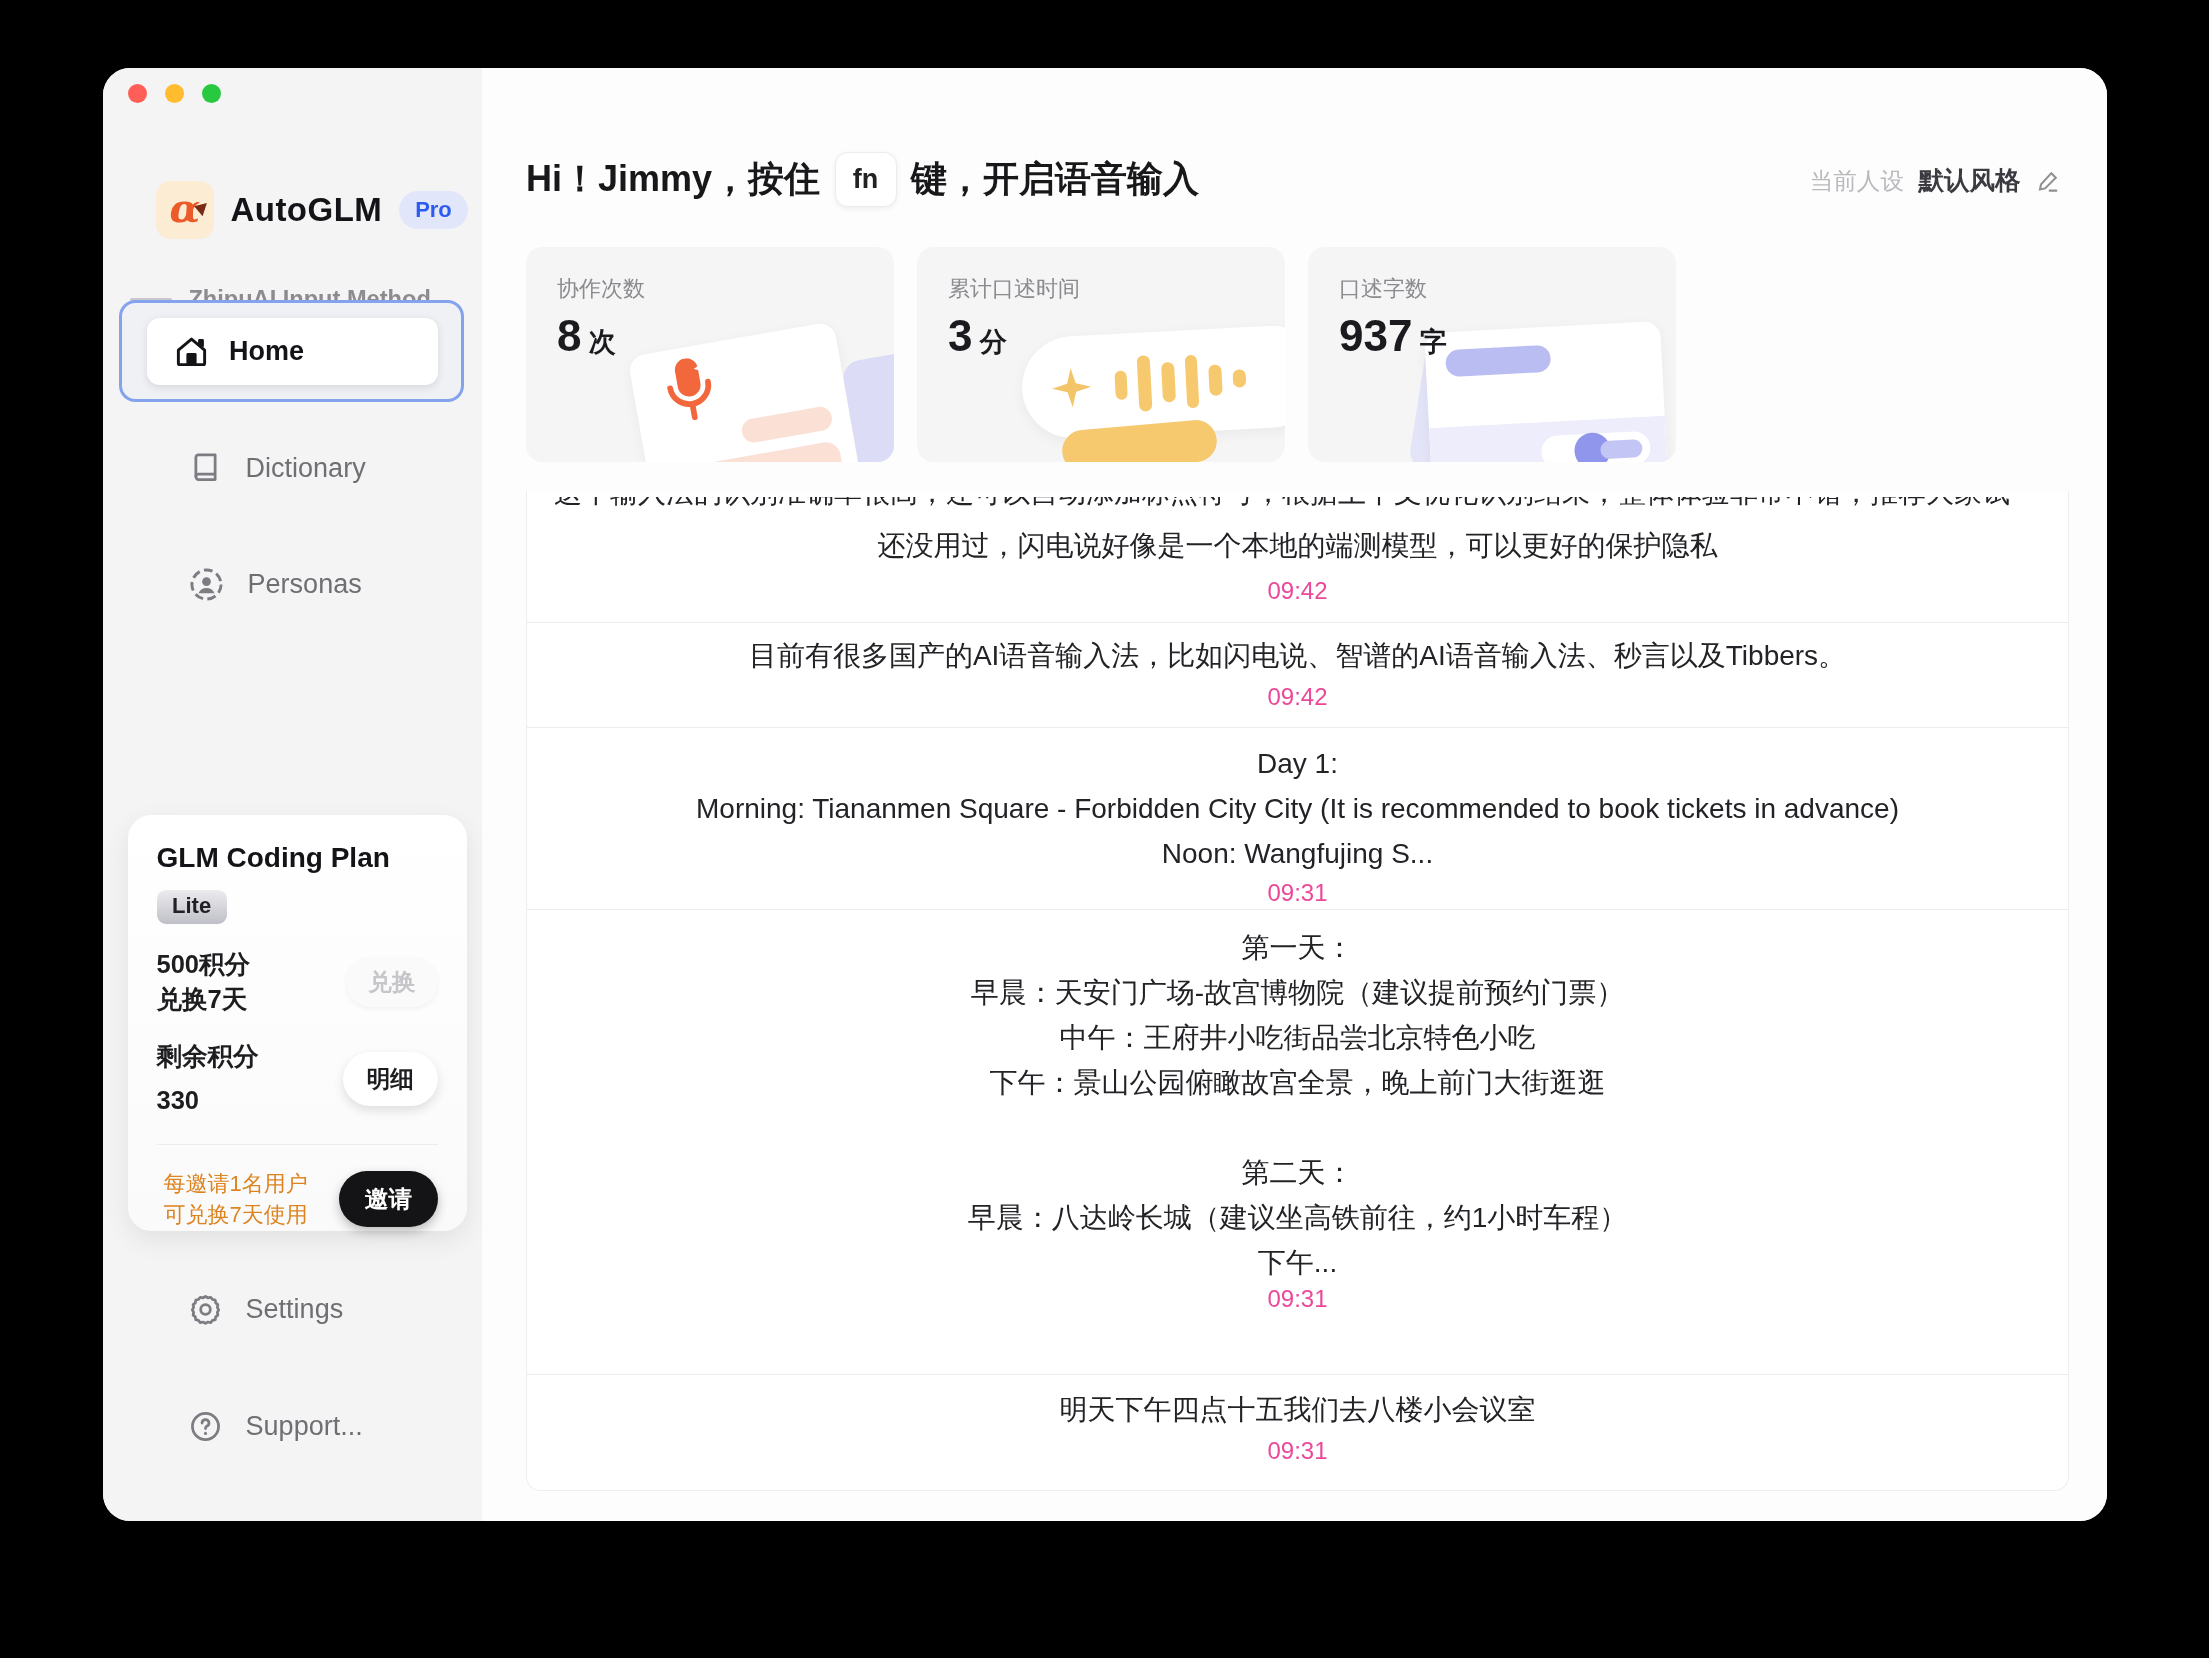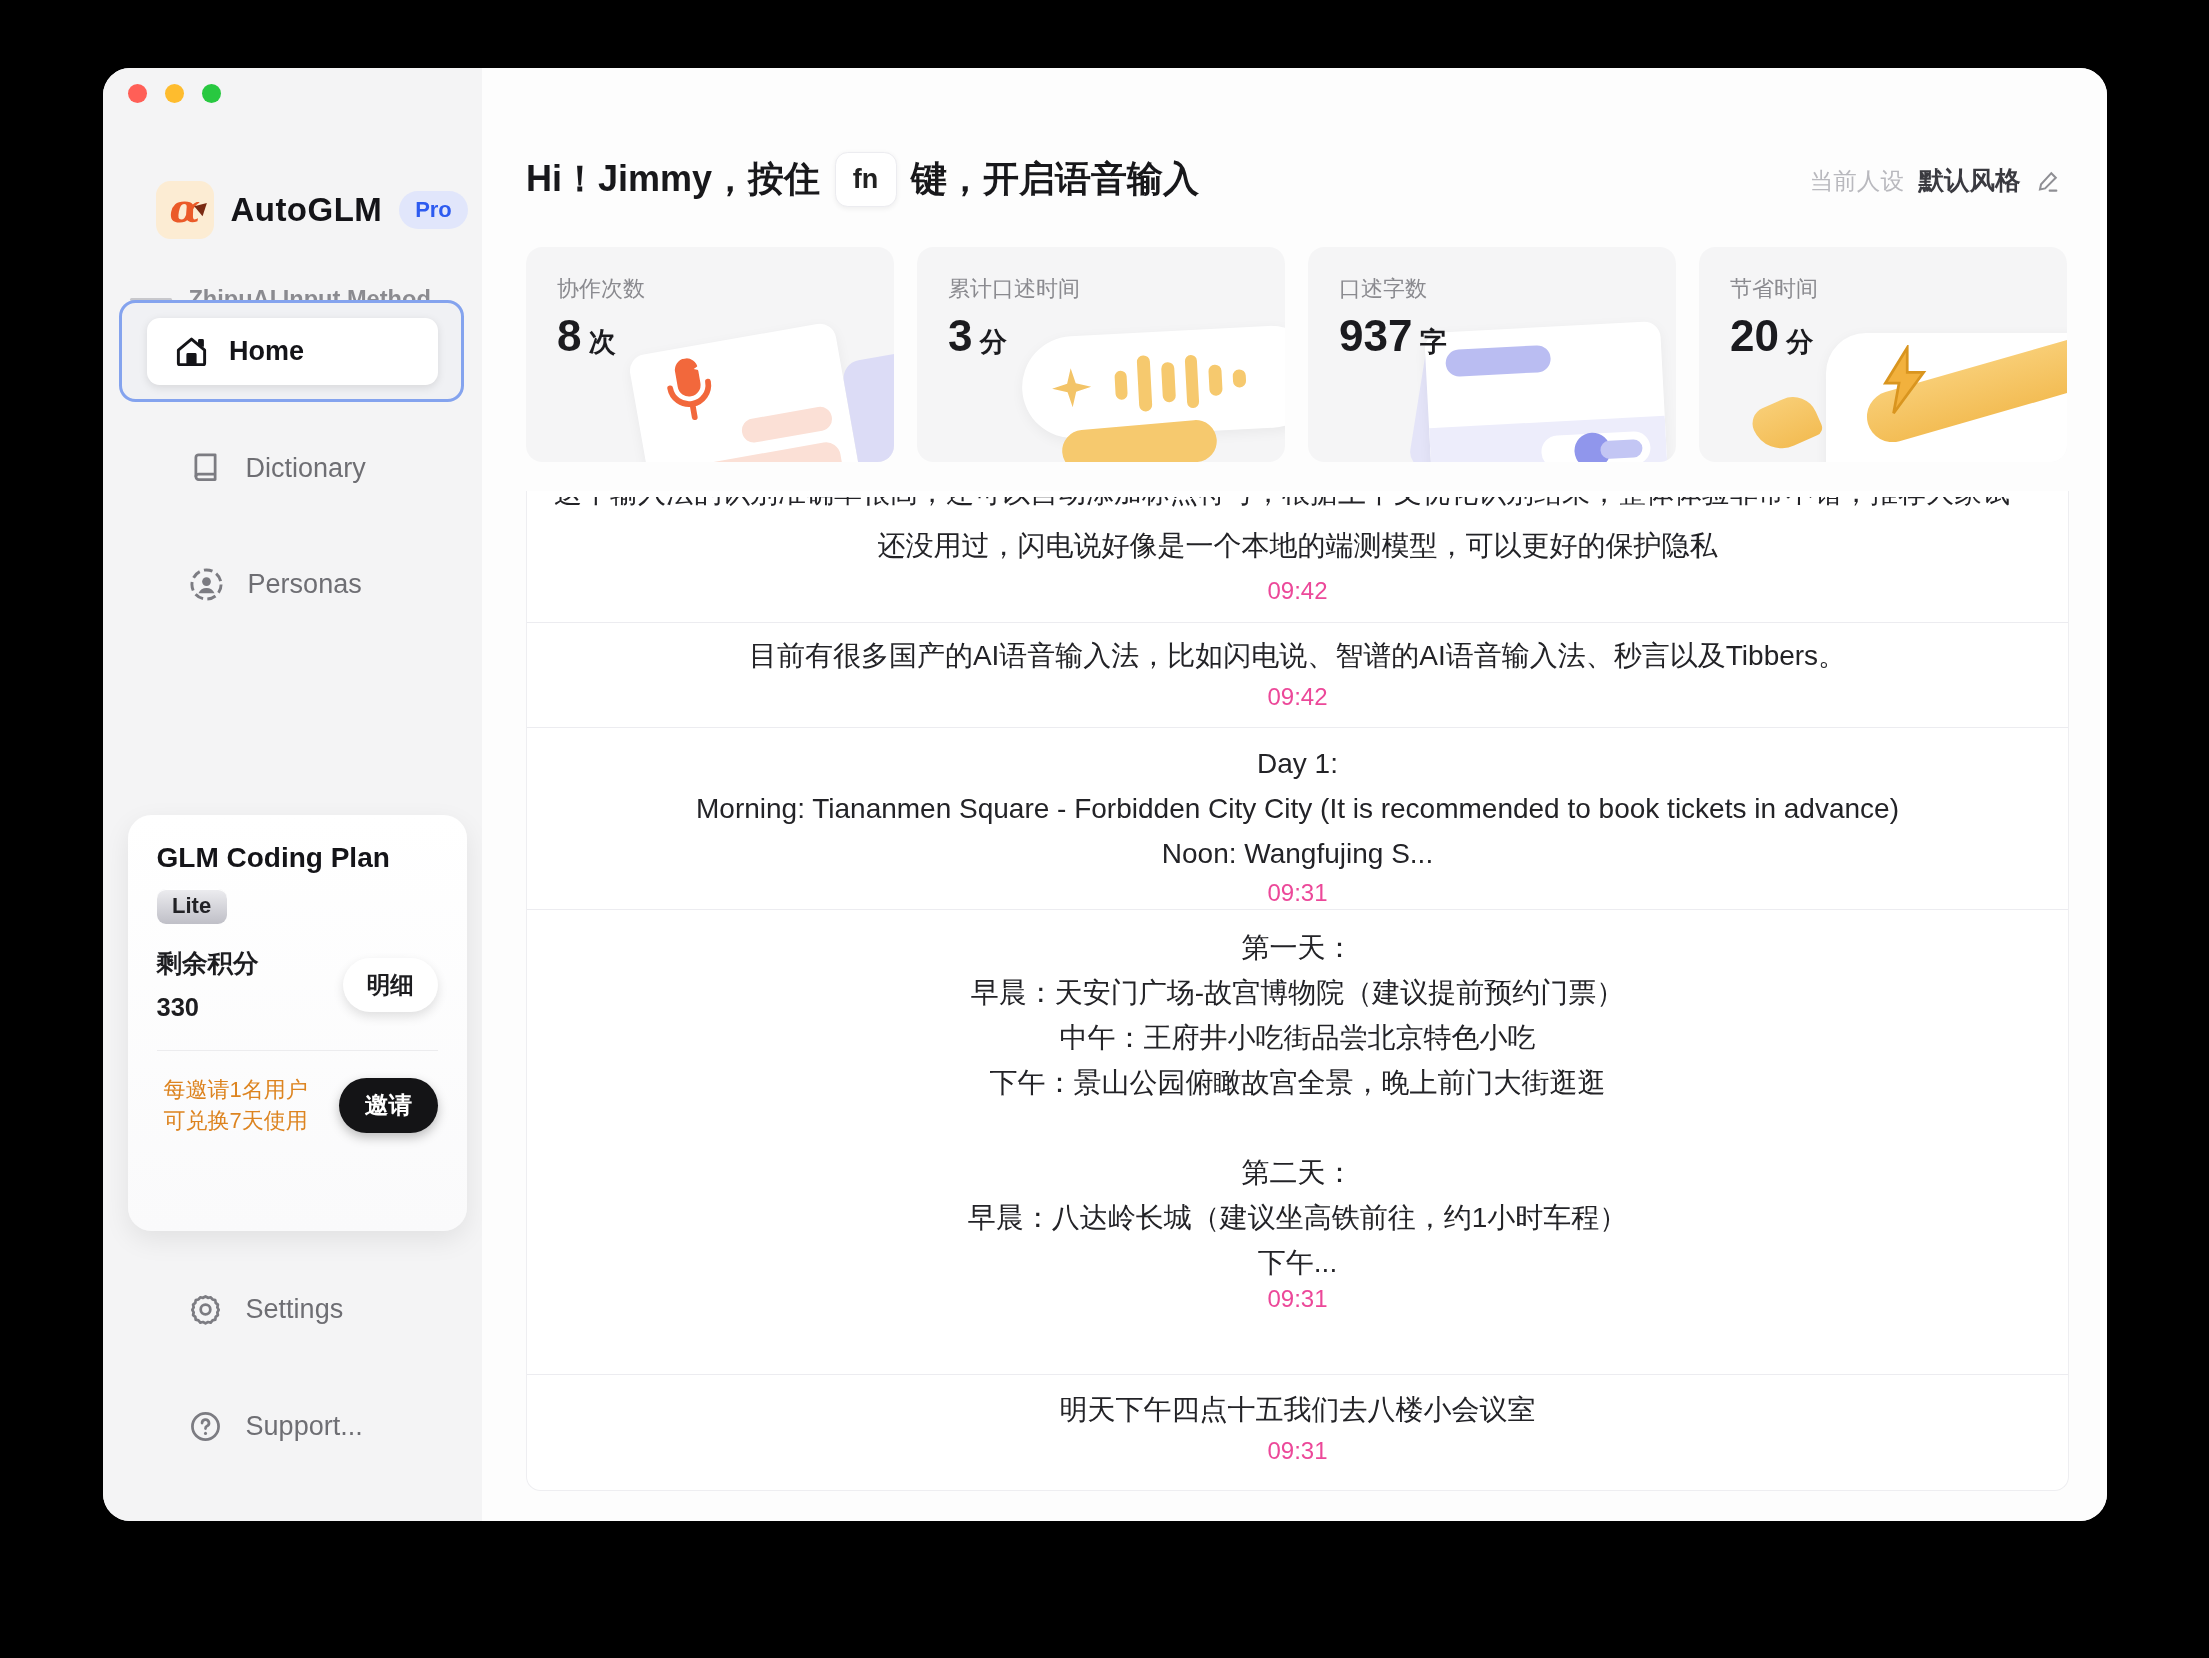--- a/index.html
+++ b/index.html
@@ -176,20 +176,27 @@
           <path d="M6.5 18 a6 6 0 0 1 11 0 Z" fill="#7c7c82"></path>
         </svg>
       </span>
       <span class="lbl">Personas</span>
     </div>
 
     <div class="plan-card">
       <div class="plan-title">GLM Coding Plan</div>
       <span class="lite">Lite</span>
 
+      <div class="plan-row">
+        <div class="plan-text">
+          <div>500积分</div>
+          <div>兑换7天</div>
+        </div>
+        <button class="btn-redeem">兑换</button>
+      </div>
 
       <div class="plan-row" style="margin-top:22px;">
         <div class="plan-text">
           <div>剩余积分</div>
           <div style="margin-top:9px;">330</div>
         </div>
         <button class="btn-detail">明细</button>
       </div>
 
       <div class="plan-div"></div>
@@ -295,32 +302,20 @@
                 <span class="ill3-tail"></span>
               </span>
           </span>
         </div>
         <div class="stat-label">口述字数</div>
         <div class="stat-value">
           <span>937</span><span class="stat-unit">字</span>
         </div>
       </div>
 
-      <div class="stat-card">
-        <div class="ill4-blob sh"></div>
-        <div class="ill4-arc sh"></div>
-        <div class="ill4-arc2 sh"></div>
-        <svg class="sh" style="left:178px;top:98px;" width="55" height="71" viewBox="0 0 20 26">
-          <path d="M11 1 L3 14 h5 l-2 11 L17 10 h-6 Z" fill="#f2b13d" stroke="#d9951f" stroke-width="1"></path>
-        </svg>
-        <div class="stat-label">节省时间</div>
-        <div class="stat-value">
-          <span>20</span><span class="stat-unit">分</span>
-        </div>
-      </div>
     </div>
 
     <div class="msg-list">
 
       <div class="msg-row" style="height:131px; padding-top:5.5px;">
         <div class="clip-strip">
           <div class="msg-line">这个输入法的识别准确率很高，还可以自动添加标点符号，根据上下文优化识别结果，整体体验非常不错，推荐大家试一试呢</div>
         </div>
         <div class="msg-line single" style="margin-top:12.7px;">还没用过，闪电说好像是一个本地的端测模型，可以更好的保护隐私</div>
         <div class="msg-time" style="margin-top:11px;">09:42</div>

